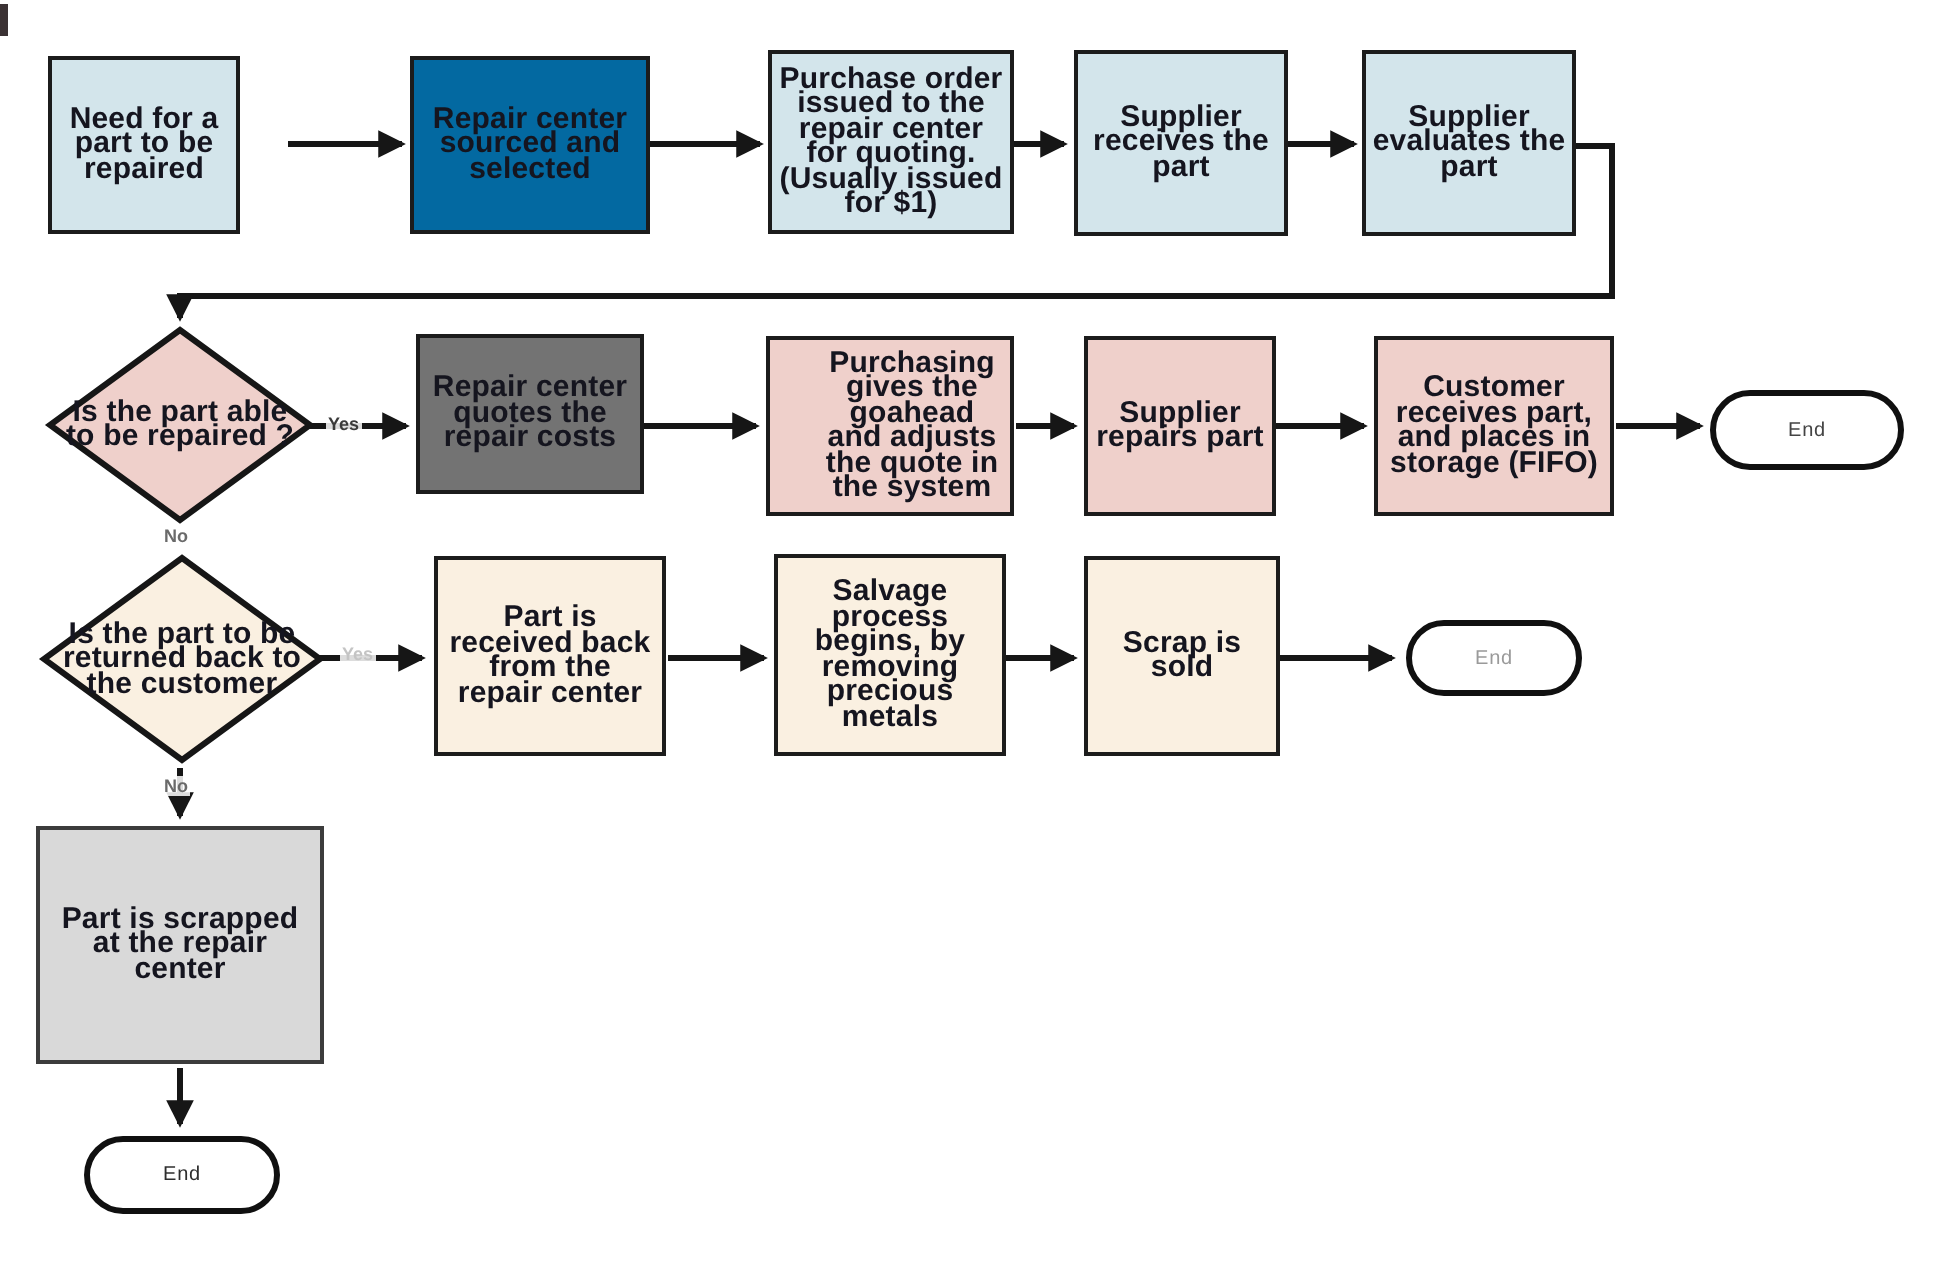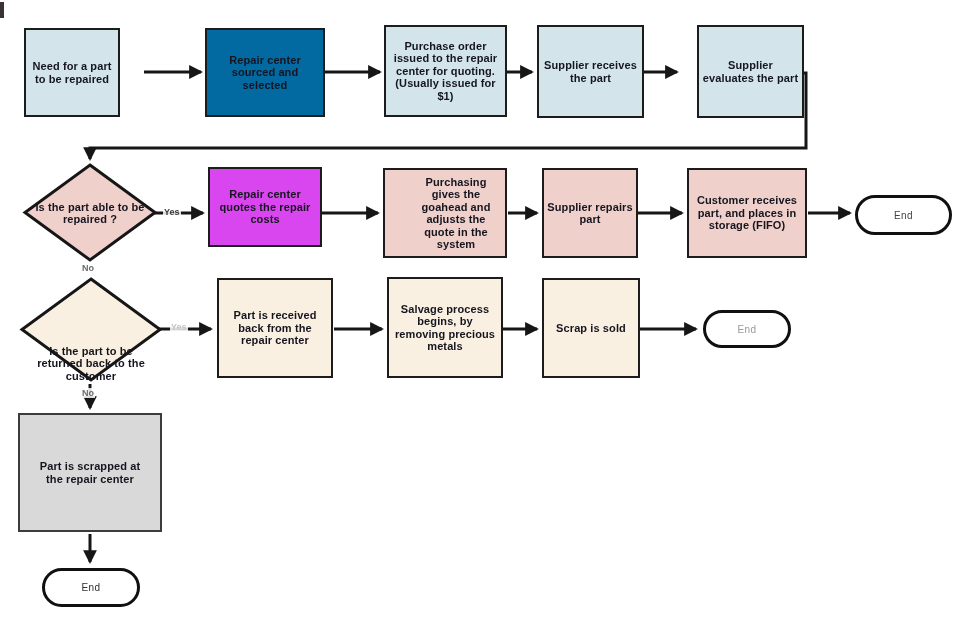--- a/index.html
+++ b/index.html
@@ -7,21 +7,21 @@
     position:relative;width:980px;height:638px;background:#ffffff;overflow:hidden;
     font-family:"Liberation Sans","DejaVu Sans",sans-serif;
   }
   
   .node{position:absolute;box-sizing:border-box;display:flex;align-items:center;justify-content:center;text-align:center;}
   .rect{border:2.5px solid #1c1c1c;}
   .gray-rect{border:2.5px solid #3c3c3c;}
   .pill{border:3.5px solid #101010;border-radius:999px;background:#ffffff;}
   .pill-thin{border:3px solid #101010;}
   .node-label{
-    font-size:11px;font-weight:bold;color:#15151f;line-height:12.5px;
+    font-size:15px;font-weight:bold;color:#15151f;line-height:12.5px;
     padding:0 3px;letter-spacing:0.1px;
   }
   .end-label{font-size:10px;font-weight:normal;letter-spacing:0.4px;color:#444;}
   .end-faint{color:#9a9a9a;}
   .end-dark{color:#2e2e2e;}
   
   .diamond{background:transparent;}
   .diamond svg{position:absolute;left:0;top:0;width:100%;height:100%;}
   .diamond .node-label{position:absolute;left:50%;top:50%;transform:translate(-50%,-50%);}
   .diamond-poly{stroke:#161616;stroke-width:3;}
@@ -74,52 +74,52 @@
   </div>
   <div class="node rect" style="left: 205px; top: 28px; width: 120px; height: 89px; background-color: #0369a1;">
     <span class="node-label">Repair center sourced and selected</span>
   </div>
   <div class="node rect" style="left: 384px; top: 25px; width: 123px; height: 92px; background-color: rgb(211, 229, 235);">
     <span class="node-label">Purchase order issued to the repair center for quoting.  (Usually issued for $1)</span>
   </div>
   <div class="node rect" style="left: 537px; top: 25px; width: 107px; height: 93px; background-color: rgb(211, 229, 235);">
     <span class="node-label">Supplier receives the part</span>
   </div>
-  <div class="node rect" style="left: 681px; top: 25px; width: 107px; height: 93px; background-color: rgb(211, 229, 235); margin-left: 16px;">
+  <div class="node rect" style="left: 681px; top: 25px; width: 107px; height: 93px; background-color: rgb(211, 229, 235);">
     <span class="node-label">Supplier evaluates the part</span>
   </div>
 
   <div class="node diamond" style="left:22px;top:163px;width:136px;height:99px;">
     <svg viewBox="0 0 136 99" preserveAspectRatio="none">
       <polygon class="diamond-poly" points="68,2 133,49.5 68,97 3,49.5" style="fill: rgb(239, 208, 203);"></polygon>
     </svg>
     <span class="node-label" style="width:126px;">Is the part able to be repaired ?</span>
   </div>
 
-  <div class="node rect" style="left: 208px; top: 167px; width: 114px; height: 80px; background-color: #d946ef;">
+  <div class="node rect" style="left: 208px; top: 167px; width: 114px; height: 80px; background-color: #737373;">
     <span class="node-label">Repair center quotes the repair costs</span>
   </div>
   <div class="node rect" style="left: 383px; top: 168px; width: 124px; height: 90px; background-color: rgb(239, 208, 203); padding-left: 22px;">
     <span class="node-label">Purchasing gives the  goahead and adjusts the quote in the system</span>
   </div>
   <div class="node rect" style="left: 542px; top: 168px; width: 96px; height: 90px; background-color: rgb(239, 208, 203);">
     <span class="node-label">Supplier repairs part</span>
   </div>
   <div class="node rect" style="left: 687px; top: 168px; width: 120px; height: 90px; background-color: rgb(239, 208, 203);">
     <span class="node-label">Customer receives part, and places in storage (FIFO)</span>
   </div>
   <div class="node pill" style="left:855px;top:195px;width:97px;height:40px;">
     <span class="end-label">End</span>
   </div>
 
   <div class="node diamond" style="left:19px;top:277px;width:144px;height:105px;">
     <svg viewBox="0 0 144 105" preserveAspectRatio="none">
       <polygon class="diamond-poly" points="72,2 141,52.5 72,103 3,52.5" style="fill: rgb(250, 240, 225);"></polygon>
     </svg>
-    <span class="node-label" style="width:122px;margin-top:34px;">Is the part to be returned back to the customer</span>
+    <span class="node-label" style="width:122px;">Is the part to be returned back to the customer</span>
   </div>
 
   <div class="node rect" style="left: 217px; top: 278px; width: 116px; height: 100px; background-color: rgb(250, 240, 225);">
     <span class="node-label">Part is received back from the repair center</span>
   </div>
   <div class="node rect" style="left: 387px; top: 277px; width: 116px; height: 101px; background-color: rgb(250, 240, 225);">
     <span class="node-label">Salvage process begins, by removing precious metals</span>
   </div>
   <div class="node rect" style="left: 542px; top: 278px; width: 98px; height: 100px; background-color: rgb(250, 240, 225);">
     <span class="node-label">Scrap is sold</span>

